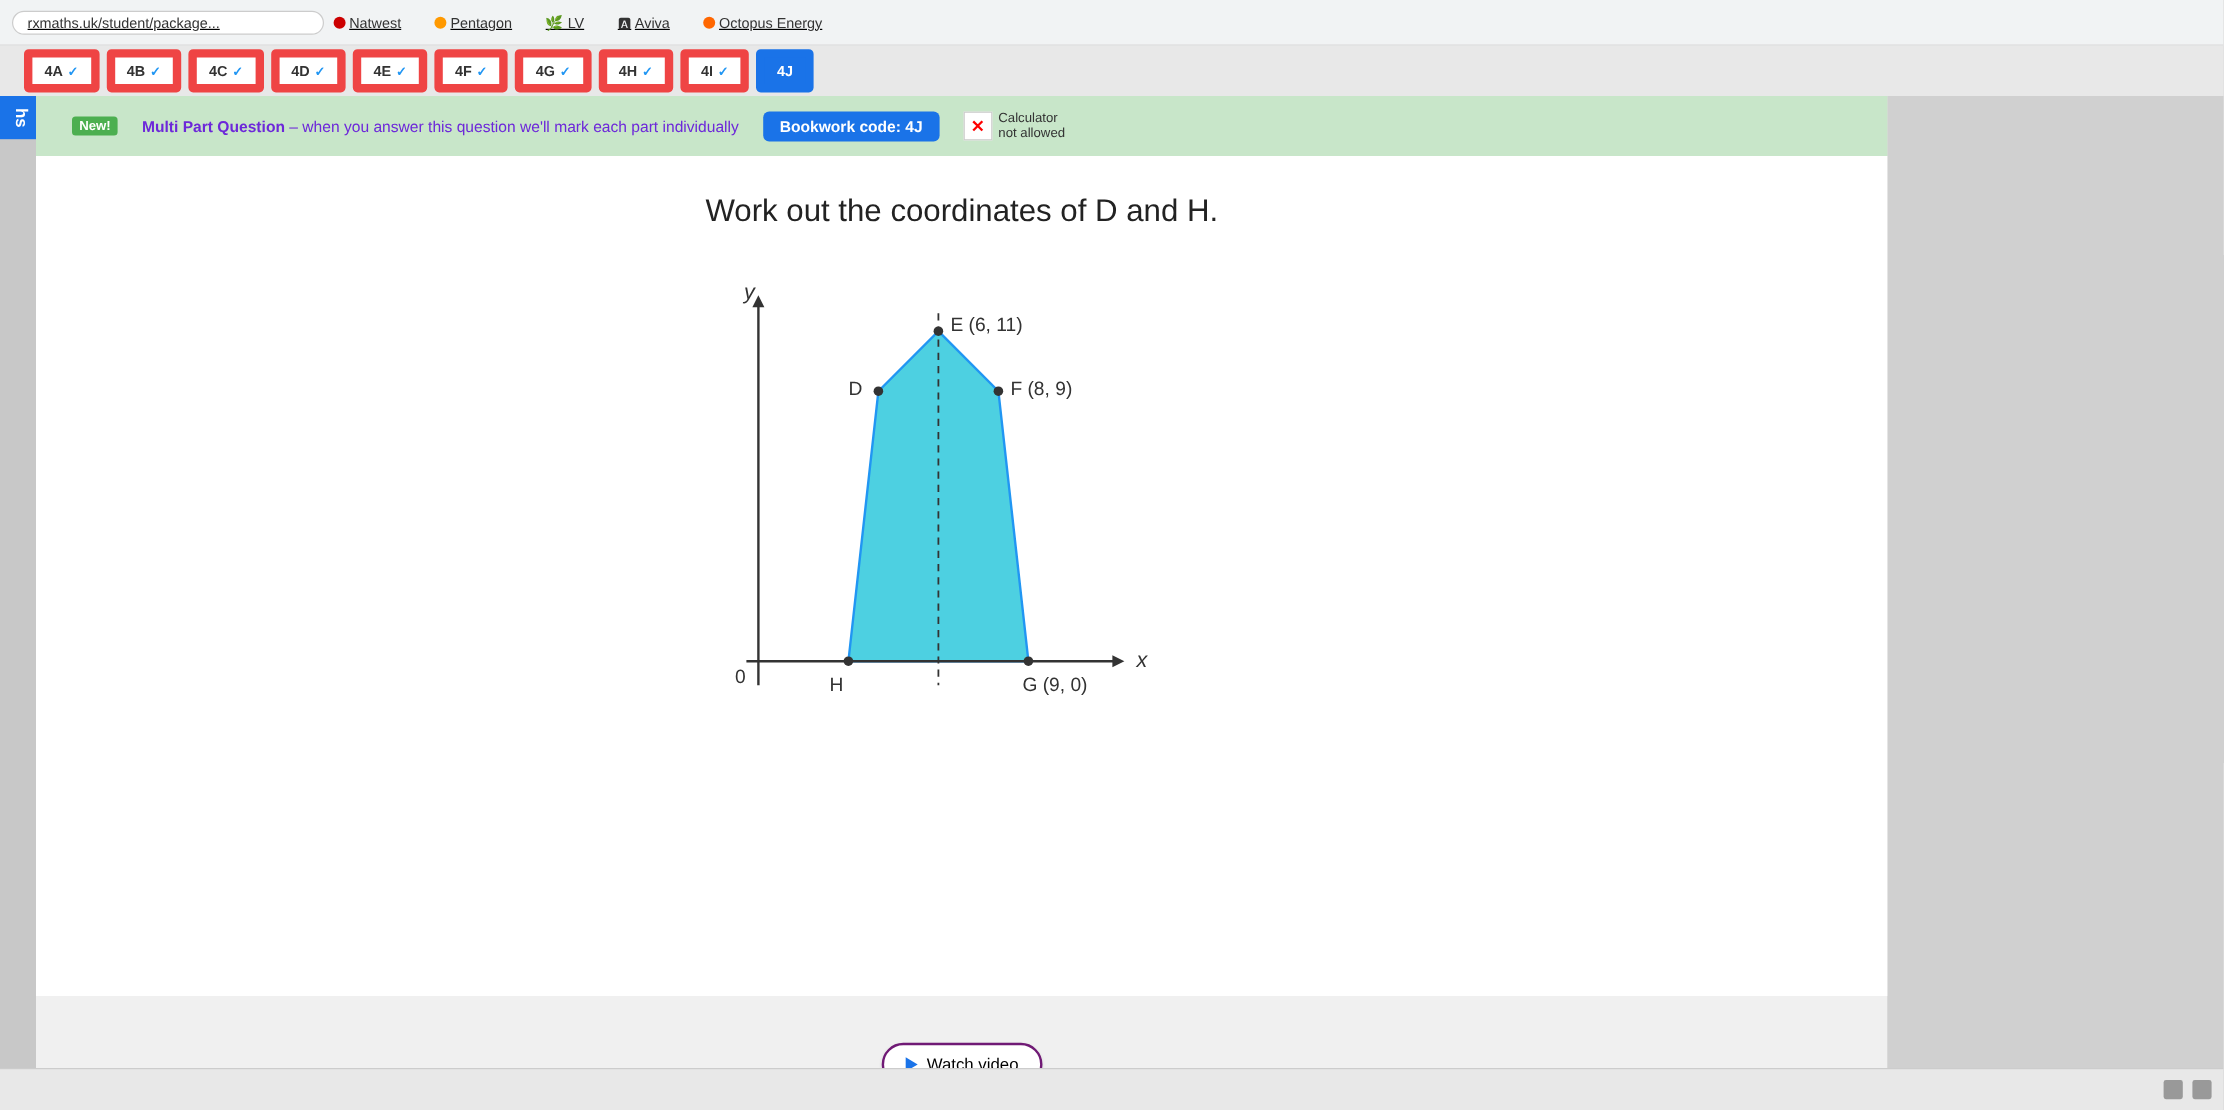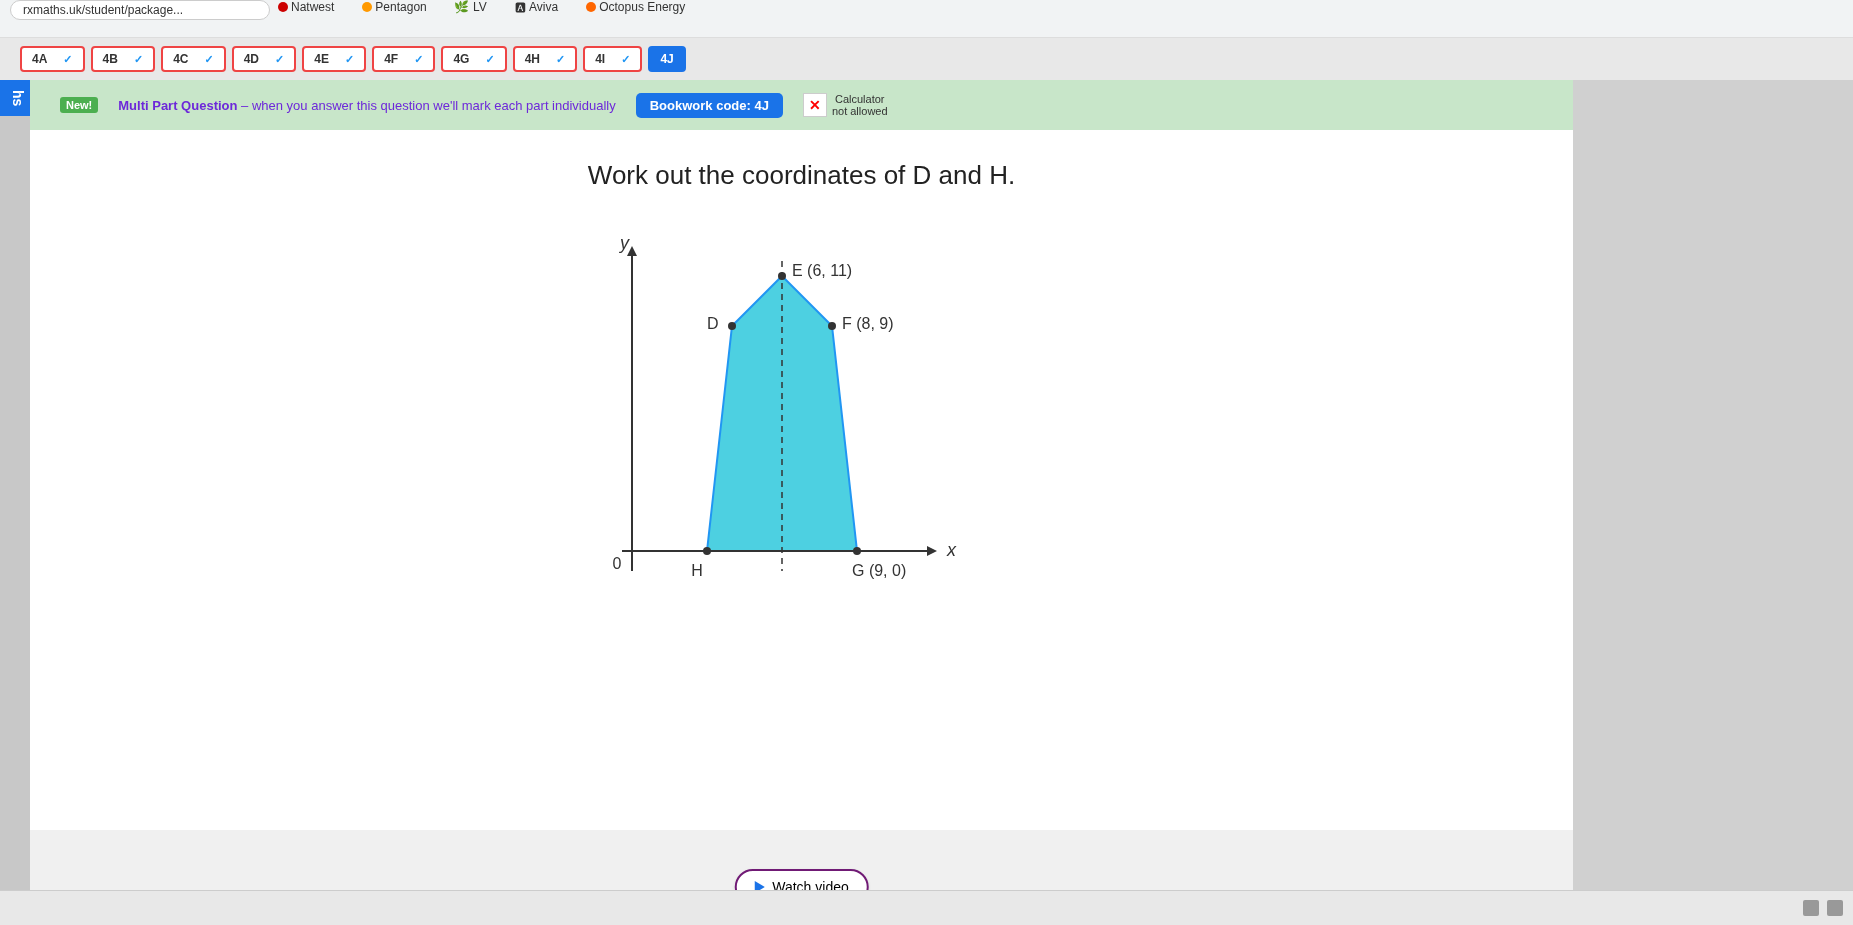--- a/index.html
+++ b/index.html
@@ -14,24 +14,25 @@
 
     
     .browser-chrome {
       position: absolute;
       top: 0;
       left: 0;
       right: 0;
       background: #f1f3f4;
       height: 38px;
       display: flex;
-      align-items: flex-start;
+      align-items: center;
       padding: 0 10px;
       border-bottom: 1px solid #ddd;
       gap: 8px;
+      text-decoration: underline;
     }
 
     .browser-chrome .url-bar {
       background: white;
       border: 1px solid #ccc;
       border-radius: 12px;
       padding: 2px 12px;
       font-size: 12px;
       color: #333;
       flex: 0 0 260px;
@@ -75,28 +76,28 @@
       align-items: center;
       padding: 0 20px;
       gap: 6px;
       flex-wrap: nowrap;
       overflow: hidden;
     }
 
     .nav-tab {
       display: flex;
       align-items: center;
-      gap: 16px;
+      gap: 4px;
       padding: 4px 10px;
       border-radius: 4px;
       font-size: 12px;
       font-weight: bold;
       cursor: pointer;
       background: white;
-      border: 2px solid #ef4444;
+      border: 7px solid #ef4444;
       color: #333;
       white-space: nowrap;
     }
 
     .nav-tab .checkmark {
       color: #2196F3;
       font-size: 11px;
     }
 
     .nav-tab.active-tab {
@@ -130,21 +131,20 @@
       background: #f0f0f0;
     }
 
     .green-header-band {
       background: #c8e6c9;
       height: 50px;
       display: flex;
       align-items: center;
       padding: 0 30px;
       gap: 20px;
-      text-align: center;
     }
 
     .new-badge {
       background: #4caf50;
       color: white;
       font-size: 11px;
       font-weight: bold;
       padding: 2px 6px;
       border-radius: 3px;
     }

